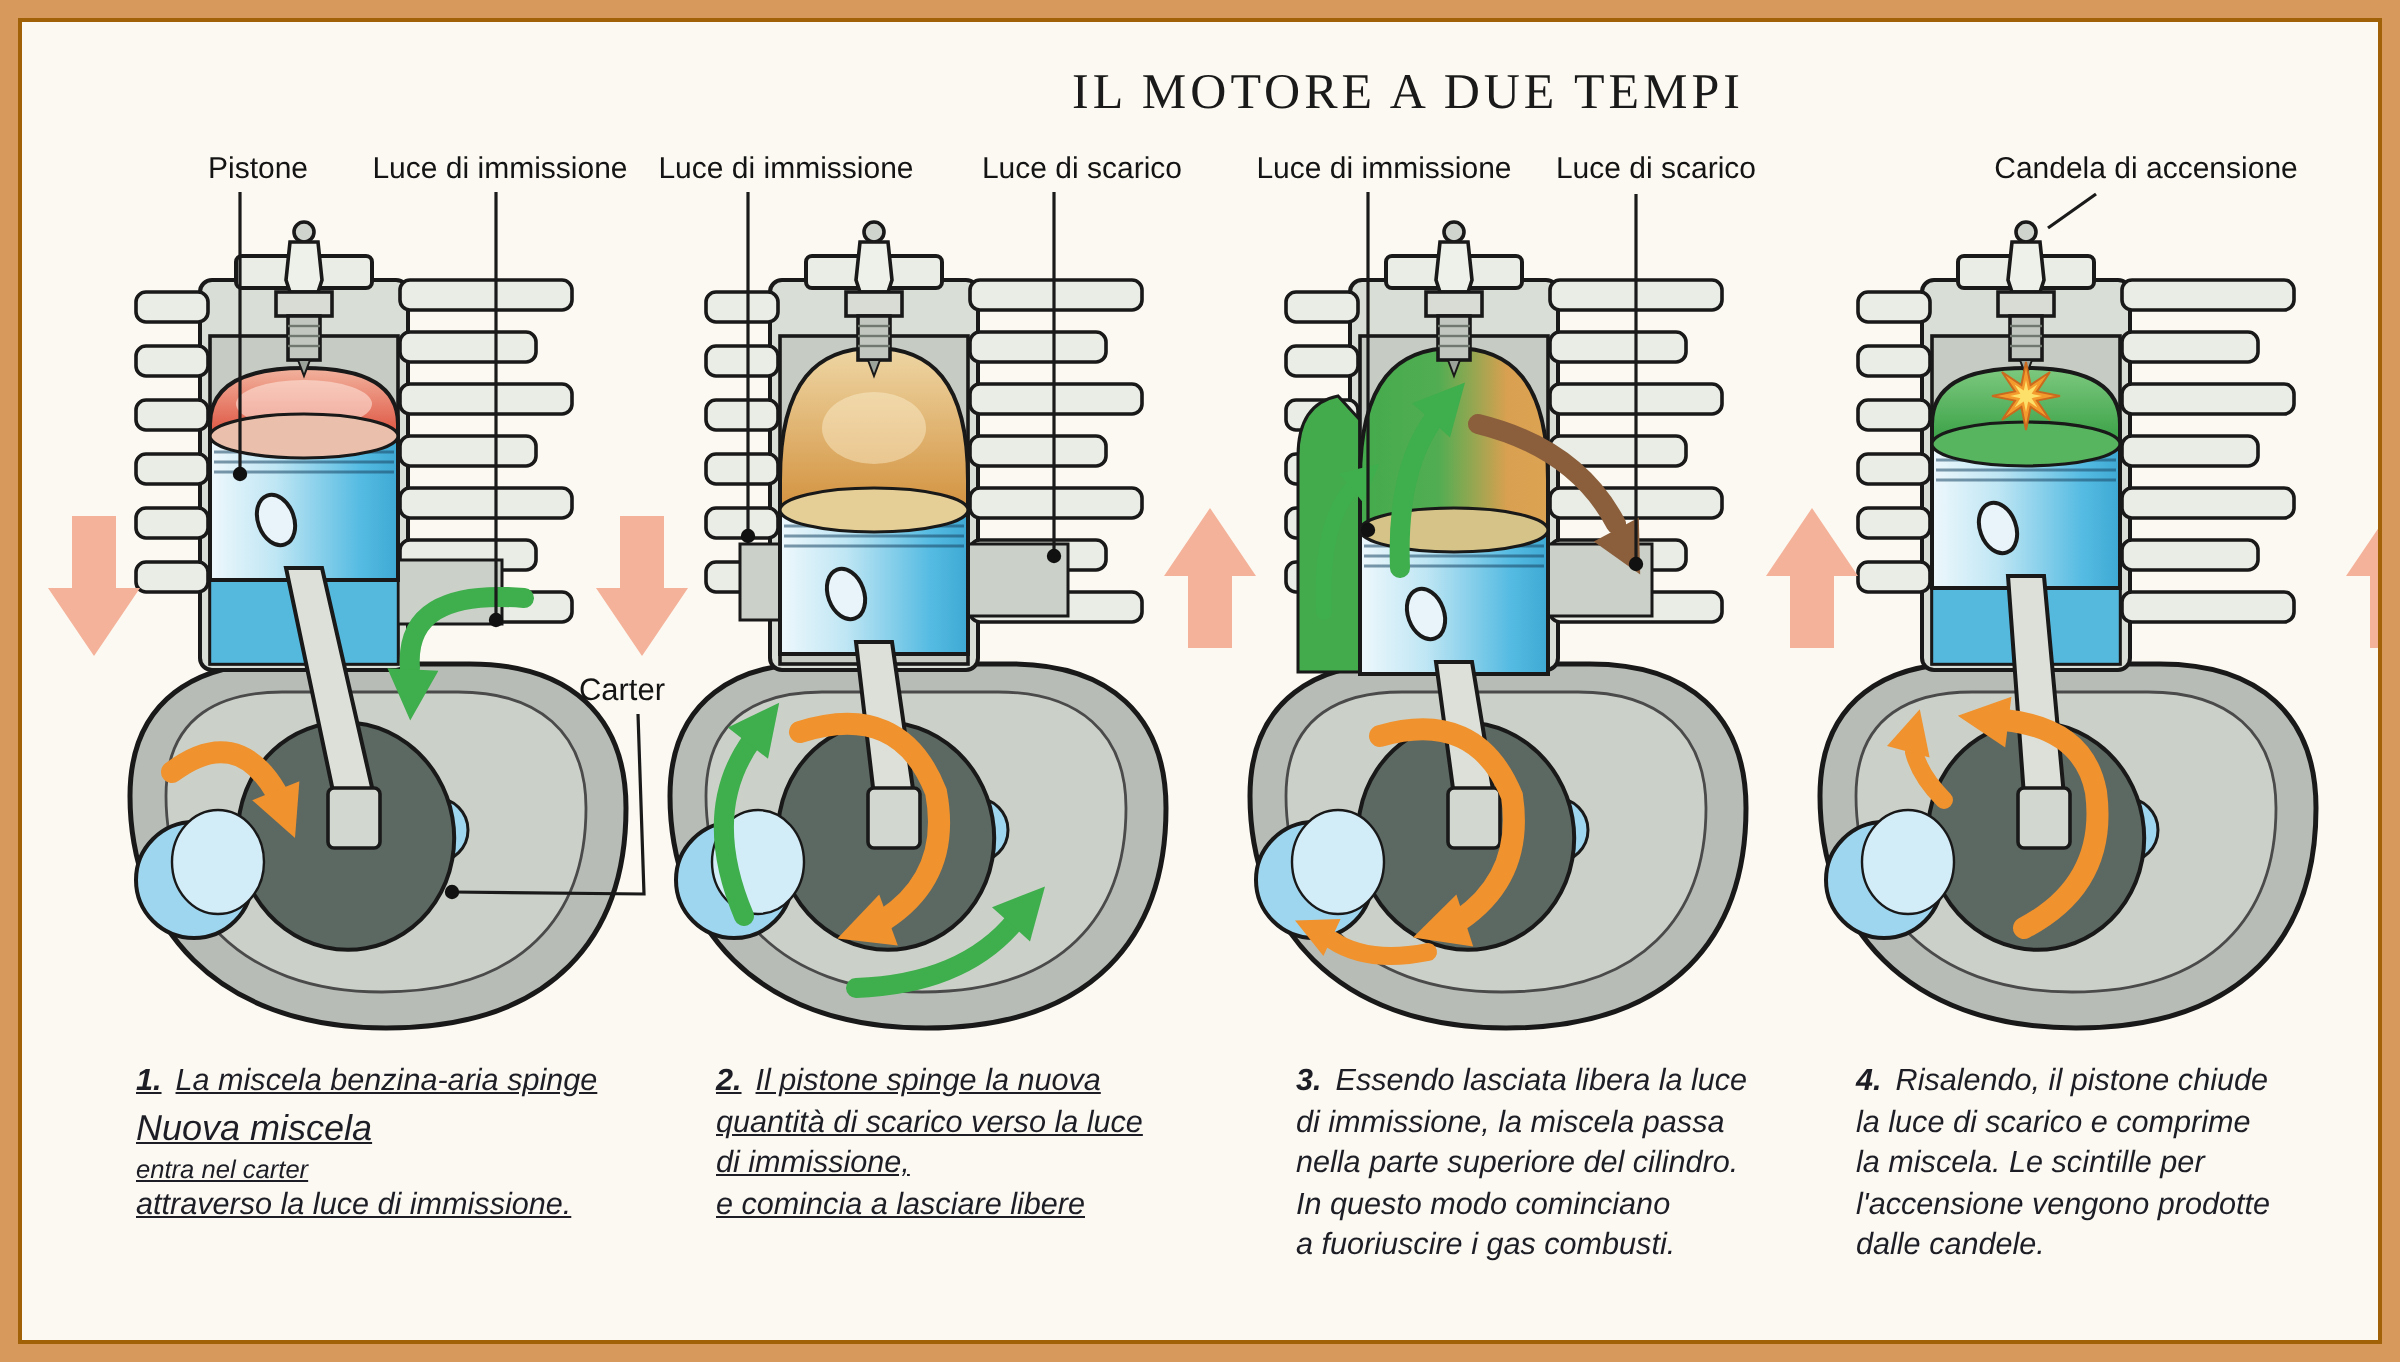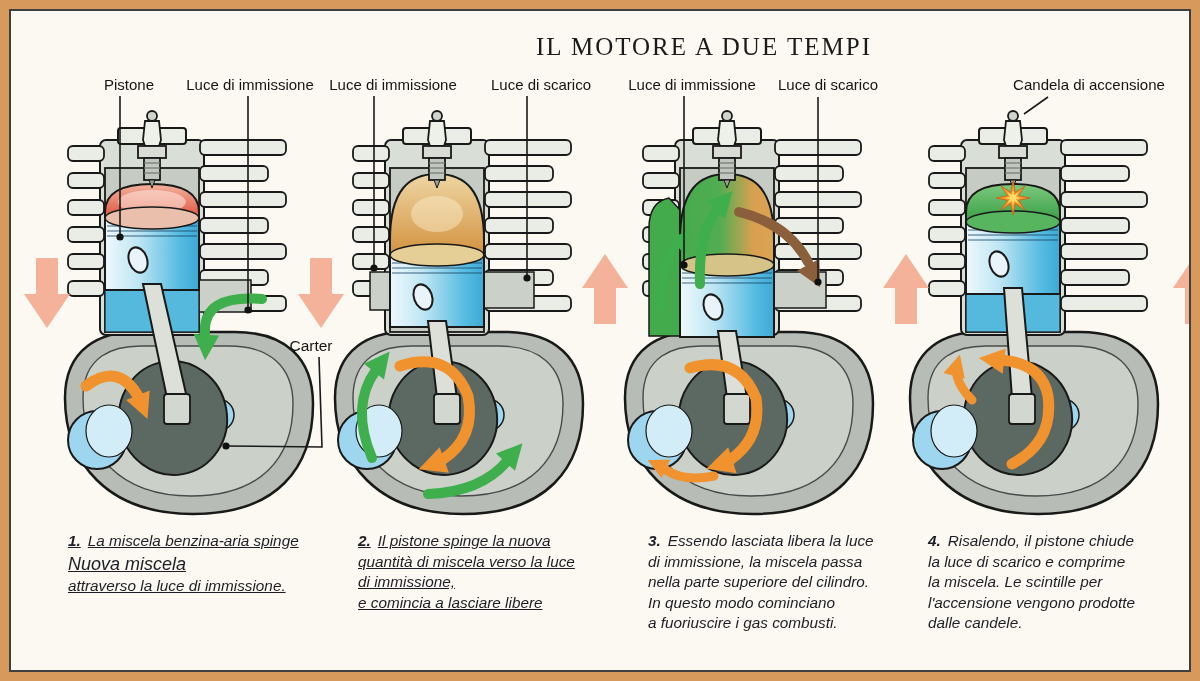--- a/index.html
+++ b/index.html
@@ -1,23 +1,23 @@
 <!DOCTYPE html>
 <html><head>
 <meta charset="utf-8">
 <style>
   html,body{margin:0;padding:0;background:#888;}
   .frame{width:1200px;height:681px;box-sizing:border-box;border:9px solid #d89a5c;background:#fbf9f1;}
-  .inner{position:relative;width:100%;height:100%;box-sizing:border-box;border:2px solid #404040;background:#fbf9f1;overflow:hidden;
+  .inner{position:relative;width:100%;height:100%;box-sizing:border-box;border:2px solid #a16207;background:#fbf9f1;overflow:hidden;
          font-family:"Liberation Sans", sans-serif;}
   #scene{position:absolute;left:0;top:0;}
   .title{position:absolute;top:22px;left:693px;transform:translateX(-50%);
          font-family:"Liberation Serif", serif;font-size:25px;letter-spacing:2px;color:#1a1a1a;white-space:nowrap;}
   .lbl{position:absolute;top:65px;transform:translateX(-50%);font-size:15px;color:#141414;white-space:nowrap;}
-  .l1{left:118px;} .l2{left:239px;} .l3{left:382px;} .l4{left:530px;} .l5{left:681px;} .l6{left:817px;} .l7{left:1062px;margin-left:16px;}
+  .l1{left:118px;} .l2{left:239px;} .l3{left:382px;} .l4{left:530px;} .l5{left:681px;} .l6{left:817px;} .l7{left:1062px;}
   .l8{left:300px;top:326px;font-size:15.5px;}
   .caption{position:absolute;top:520px;width:278px;font-style:italic;color:#1d1d26;font-size:15.3px;line-height:20.5px;}
   .c1{left:57px;text-decoration:underline;} .c2{left:347px;text-decoration:underline;} .c3{left:637px;} .c4{left:917px;}
   .caption .num{font-weight:bold;margin-right:7px;}
   .caption .ln{white-space:nowrap;}
   .caption .large{font-size:18px;line-height:24px;}
   .caption .small{font-size:12.8px;line-height:17px;}
 </style>
 </head>
 <body>
@@ -294,25 +294,26 @@
     <div class="lbl l3">Luce di immissione</div>
     <div class="lbl l4">Luce di scarico</div>
     <div class="lbl l5">Luce di immissione</div>
     <div class="lbl l6">Luce di scarico</div>
     <div class="lbl l7">Candela di accensione</div>
     <div class="lbl l8">Carter</div>
 
     <div class="caption c1" id="cap0">
         <div class="ln"><span class="num">1.</span>La miscela benzina-aria spinge</div>
         <div class="ln large">Nuova miscela</div>
+        <div class="ln small">entra nel carter</div>
         <div class="ln">attraverso la luce di immissione.</div>
       </div>
     <div class="caption c2" id="cap1">
         <div class="ln"><span class="num">2.</span>Il pistone spinge la nuova</div>
-        <div class="ln">quantità di miscela verso la luce</div>
+        <div class="ln">quantità di scarico verso la luce</div>
         <div class="ln">di immissione,</div>
         <div class="ln">e comincia a lasciare libere</div>
       </div>
     <div class="caption c3" id="cap2">
         <div class="ln"><span class="num">3.</span>Essendo lasciata libera la luce</div>
         <div class="ln">di immissione, la miscela passa</div>
         <div class="ln">nella parte superiore del cilindro.</div>
         <div class="ln">In questo modo cominciano</div>
         <div class="ln">a fuoriuscire i gas combusti.</div>
       </div>

